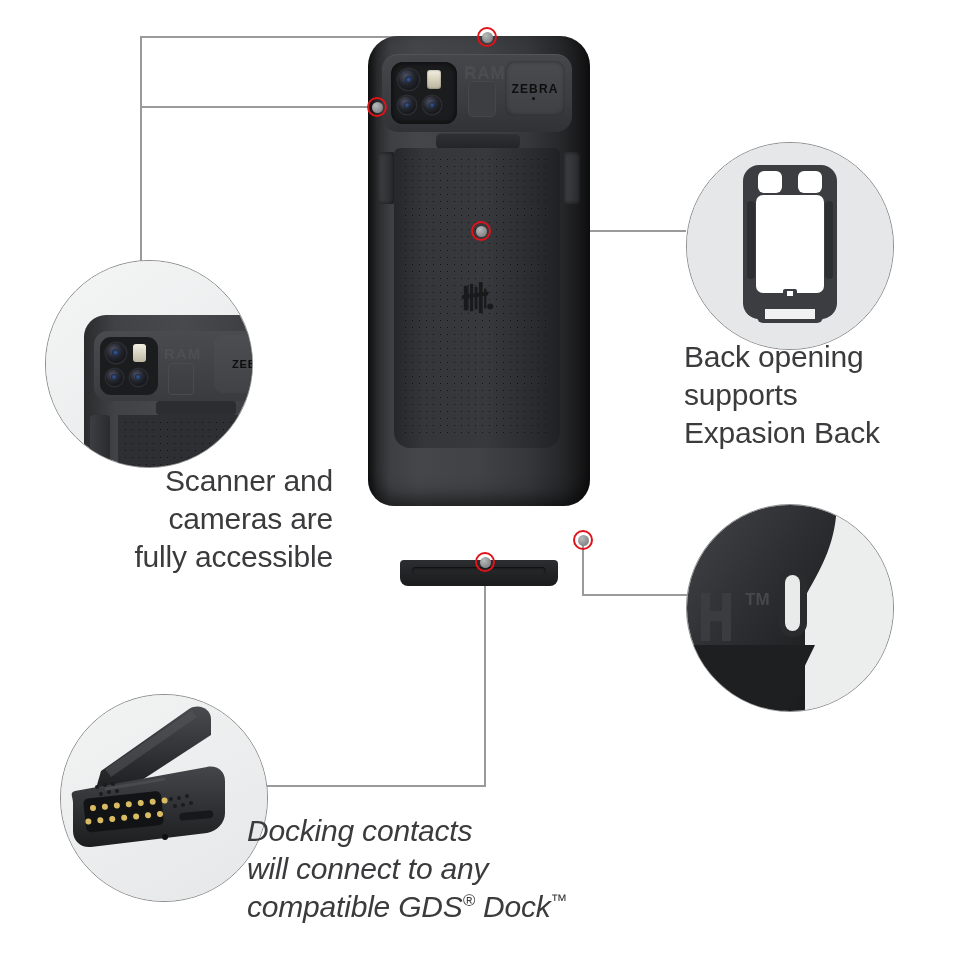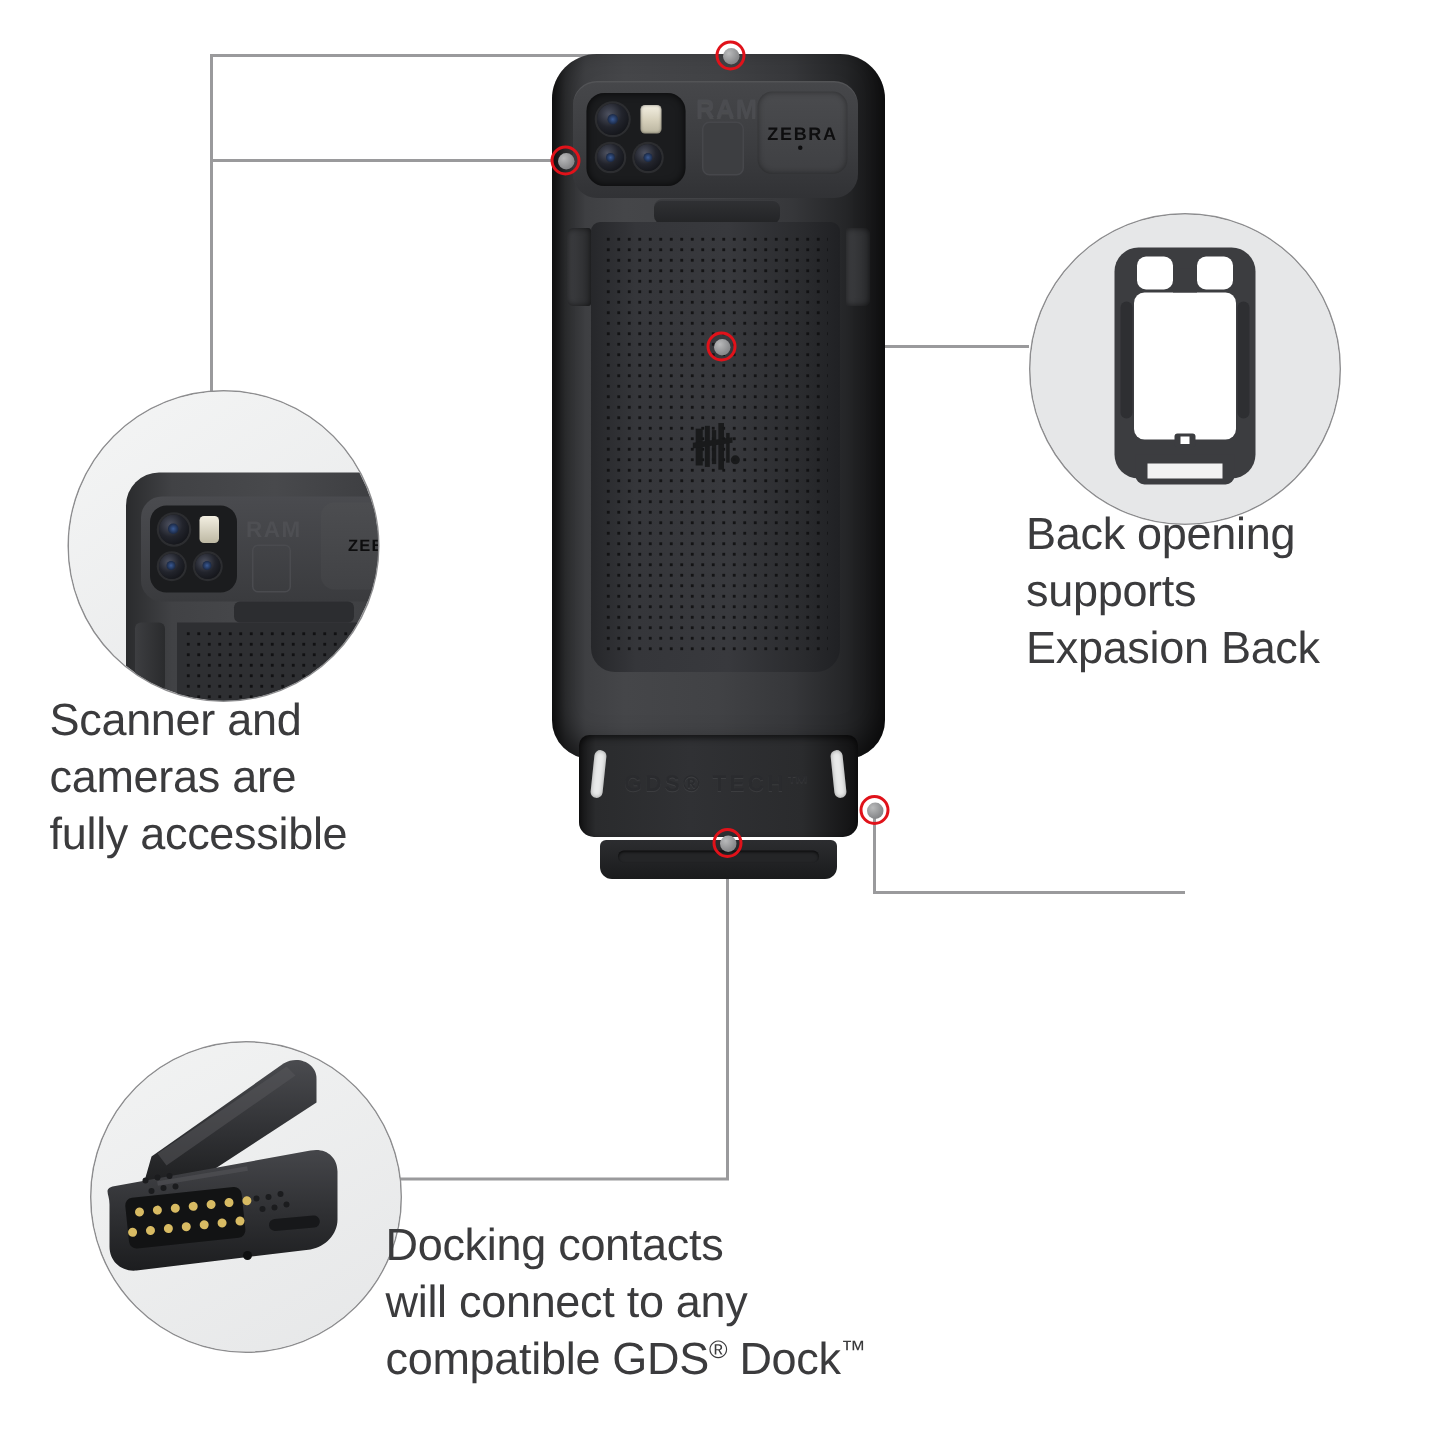--- a/index.html
+++ b/index.html
@@ -37,24 +37,24 @@
     letter-spacing: -0.2px;
     font-weight: 400;
     white-space: pre-line;
   }
   .callout-text sup {
     font-size: 0.56em;
     vertical-align: super;
     line-height: 0;
   }
 
-  #text-scanner   { left: 33px;  top: 462px; width: 300px; }
+  #text-scanner   { left: 33px;  top: 462px; width: 300px; text-align: right; }
   #text-back      { left: 684px; top: 338px; width: 280px; }
   #text-bottom    { left: 652px; top: 700px; width: 300px; }
-  #text-docking   { left: 257px; top: 812px; width: 360px; }
+  #text-docking   { left: 247px; top: 812px; width: 360px; font-style: italic; }
 
   
   .zoom-circle {
     position: absolute;
     border-radius: 50%;
     border: 1.4px solid #8d8d8f;
     overflow: hidden;
     background: #eceded;
   }
   .zoom-inner {
@@ -422,25 +422,20 @@
           <path d="M12.5 2 L16 2 L16 31 L12.5 31 Z"></path>
           <path d="M17.5 5 L20.5 5 L20.5 29 L17.5 29 Z"></path>
           <path d="M22 0 L26 0 L26 33 L22 33 Z"></path>
           <path d="M27.5 7 L30 7 L30 28 L27.5 28 Z"></path>
           <circle cx="34" cy="26" r="3.2"></circle>
           <path d="M4 14 L32 10 L32 14 L4 18 Z"></path>
         </g>
       </svg>
     </div>
 
-    <div id="dev-bottom">
-      <span id="slot-l" class="strap-slot"></span>
-      <span id="slot-r" class="strap-slot"></span>
-      <div id="gds-text">GDS® TECH™</div>
-    </div>
     <div id="dev-foot">
       <div id="dev-foot-line"></div>
     </div>
   </div>
 
   <span class="marker" style="left:487px; top:37px;">
       <i></i>
     </span>
   <span class="marker" style="left:377px; top:107px;">
       <i></i>
@@ -496,20 +491,44 @@
       <rect x="100" y="148" width="6" height="5" fill="#ffffff"></rect>
 
       <path d="M70 160 h66 v14 a6 6 0 0 1 -6 6 h-54 a6 6 0 0 1 -6 -6 z" fill="#3c3d40"></path>
       <path d="M78 166 h50 v10 h-50 z" fill="#f2f2f2"></path>
 
       <rect x="60" y="58" width="8" height="78" rx="4" fill="#2e2f32"></rect>
       <rect x="138" y="58" width="8" height="78" rx="4" fill="#2e2f32"></rect>
     </svg>
   </div>
 
+  <div id="circle-bottom" class="zoom-circle">
+    <div id="z3-bg" class="zoom-inner"></div>
+    <svg class="zoom-inner" viewBox="0 0 206 206">
+      <defs>
+        <linearGradient id="gdark" x1="0" y1="0" x2="1" y2="1">
+          <stop offset="0%" stop-color="#45464a"></stop>
+          <stop offset="45%" stop-color="#2e2f32"></stop>
+          <stop offset="100%" stop-color="#161718"></stop>
+        </linearGradient>
+      </defs>
+
+      <path d="M-6 -6 H150 C150 40 132 66 118 92 L118 206 H-6 Z" fill="url(#gdark)"></path>
+
+      <path d="M-6 140 H128 L96 206 H-6 Z" fill="#1e1f21"></path>
+
+      <rect x="92" y="64" width="28" height="68" rx="14" fill="#2a2b2d"></rect>
+      <rect x="98" y="70" width="15" height="56" rx="8" fill="#e9eaea"></rect>
+
+      <g fill="#3d3e41">
+        <path d="M14 88 h9 v18 h12 v-18 h9 v48 h-9 v-20 h-12 v20 h-9 z" opacity=".85"></path>
+      </g>
+      <text x="58" y="100" font-family="Liberation Sans, sans-serif" font-size="17" font-weight="700" fill="#47484c">TM</text>
+    </svg>
+  </div>
 
   <div id="circle-docking" class="zoom-circle">
     <div id="z4-bg" class="zoom-inner"></div>
     <svg class="zoom-inner" viewBox="0 0 206 206">
       <defs>
         <linearGradient id="barg" x1="0" y1="0" x2="0" y2="1">
           <stop offset="0%" stop-color="#4a4b4f"></stop>
           <stop offset="55%" stop-color="#2f3033"></stop>
           <stop offset="100%" stop-color="#1a1b1c"></stop>
         </linearGradient>

